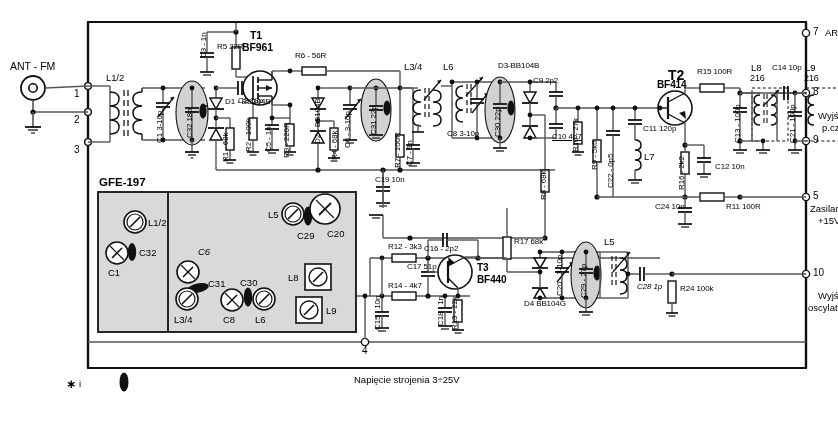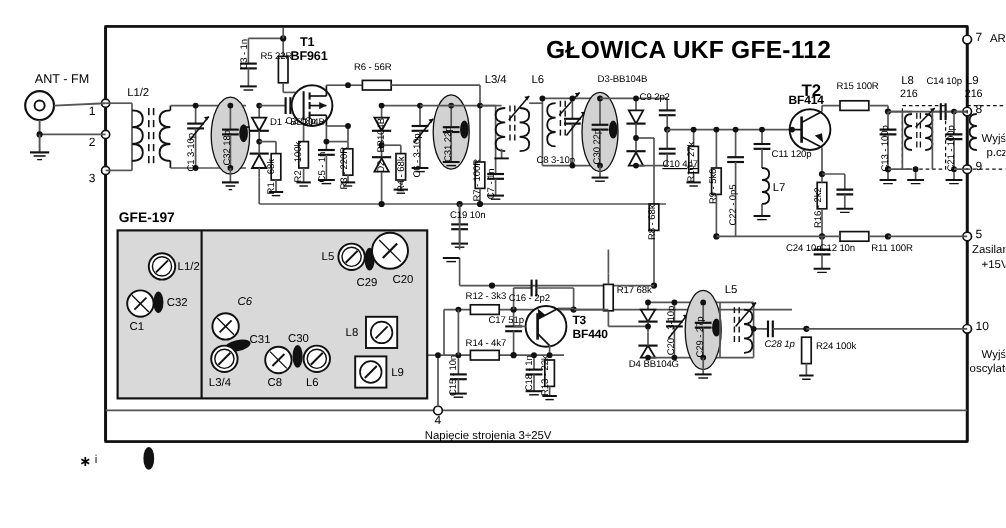--- a/index.html
+++ b/index.html
@@ -876,23 +876,22 @@
       <circle cx="309" cy="310" r="9" fill="#fff" stroke="#111" stroke-width="1.4"></circle>
       <line x1="304" y1="315" x2="314" y2="305" stroke="#111" stroke-width="1.6"></line>
     </g>
   </g>
 
   <g>
     <ellipse cx="124" cy="382" rx="4.5" ry="9.5" fill="#111"></ellipse>
   </g>
 </svg>
 
-<div class="title" style="left:455px;top:30px;">GŁOWICA UKF GFE-112</div>
-
-<div class="antlbl" style="left:29px;top:60px;">ANT - FM</div>
+
+<div class="antlbl" style="left:10px;top:60px;">ANT - FM</div>
 
 <div class="pin" style="left:74px;top:88px;">1</div>
 <div class="pin" style="left:74px;top:114px;">2</div>
 <div class="pin" style="left:74px;top:144px;">3</div>
 
 <div class="pin" style="left:813px;top:26px;">7</div>
 <div class="pindesc" style="left:825px;top:27px;">ARW</div>
 
 <div class="pin" style="left:813px;top:86px;">8</div>
 <div class="pindesc" style="left:818px;top:110px;">Wyjście</div>
@@ -902,21 +901,21 @@
 
 <div class="pin" style="left:813px;top:190px;">5</div>
 <div class="pindesc" style="left:810px;top:203px;">Zasilanie</div>
 <div class="pindesc" style="left:818px;top:215px;">+15V</div>
 
 <div class="pin" style="left:813px;top:267px;">10</div>
 <div class="pindesc" style="left:818px;top:290px;">Wyjście</div>
 <div class="pindesc" style="left:808px;top:302px;">oscylatora</div>
 
 <div class="pin" style="left:362px;top:345px;">4</div>
-<div class="pindesc" style="left:310px;top:358px;padding-left:44px;">Napięcie strojenia 3÷25V</div>
+<div class="pindesc" style="left:310px;top:374px;padding-left:44px;">Napięcie strojenia 3÷25V</div>
 
 <div class="foot" style="left:66px;top:377px;font-weight:bold;font-size:12px;">∗</div>
 <div class="foot" style="left:79px;top:378px;">i</div>
 
 <div class="boxtitle" style="left:99px;top:176px;">GFE-197</div>
 
 <div class="inset-lbl" style="left:148px;top:217px;">L1/2</div>
 <div class="inset-lbl" style="left:108px;top:267px;">C1</div>
 <div class="inset-lbl" style="left:139px;top:247px;">C32</div>
 
@@ -968,21 +967,21 @@
 <div class="lbl v" style="left:156px;top:143px;">C1  3-10p</div>
 <div class="lbl" style="left:238px;top:97px;">C2 18p</div>
 <div class="lbl v" style="left:200px;top:58px;">C3 - 1n</div>
 <div class="lbl v" style="left:265px;top:152px;">C5 - 1n</div>
 <div class="lbl v" style="left:344px;top:148px;">C6 - 3-10p</div>
 <div class="lbl v" style="left:406px;top:166px;">C7 - 1n</div>
 <div class="lbl" style="left:447px;top:130px;">C8 3-10p</div>
 <div class="lbl" style="left:533px;top:77px;">C9 2p2</div>
 <div class="lbl" style="left:552px;top:133px;text-decoration:underline;">C10 4p7</div>
 <div class="lbl" style="left:643px;top:125px;">C11 120p</div>
-<div class="lbl" style="left:683px;top:163px;margin-top:40px;">C12 10n</div>
+<div class="lbl" style="left:715px;top:163px;">C12 10n</div>
 <div class="lbl v" style="left:734px;top:143px;">C13 - 100p</div>
 <div class="lbl" style="left:772px;top:64px;">C14 10p</div>
 <div class="lbl v" style="left:374px;top:330px;">C15 - 10n</div>
 <div class="lbl" style="left:424px;top:245px;">C16 - 2p2</div>
 <div class="lbl" style="left:407px;top:263px;">C17 51p</div>
 <div class="lbl v" style="left:437px;top:326px;">C18 - 1n</div>
 <div class="lbl" style="left:375px;top:176px;">C19 10n</div>
 <div class="lbl v" style="left:556px;top:296px;">C20 - 3-10p</div>
 <div class="lbl v" style="left:789px;top:143px;">C21 - 100p</div>
 <div class="lbl v" style="left:607px;top:188px;">C22 - 0p5</div>

